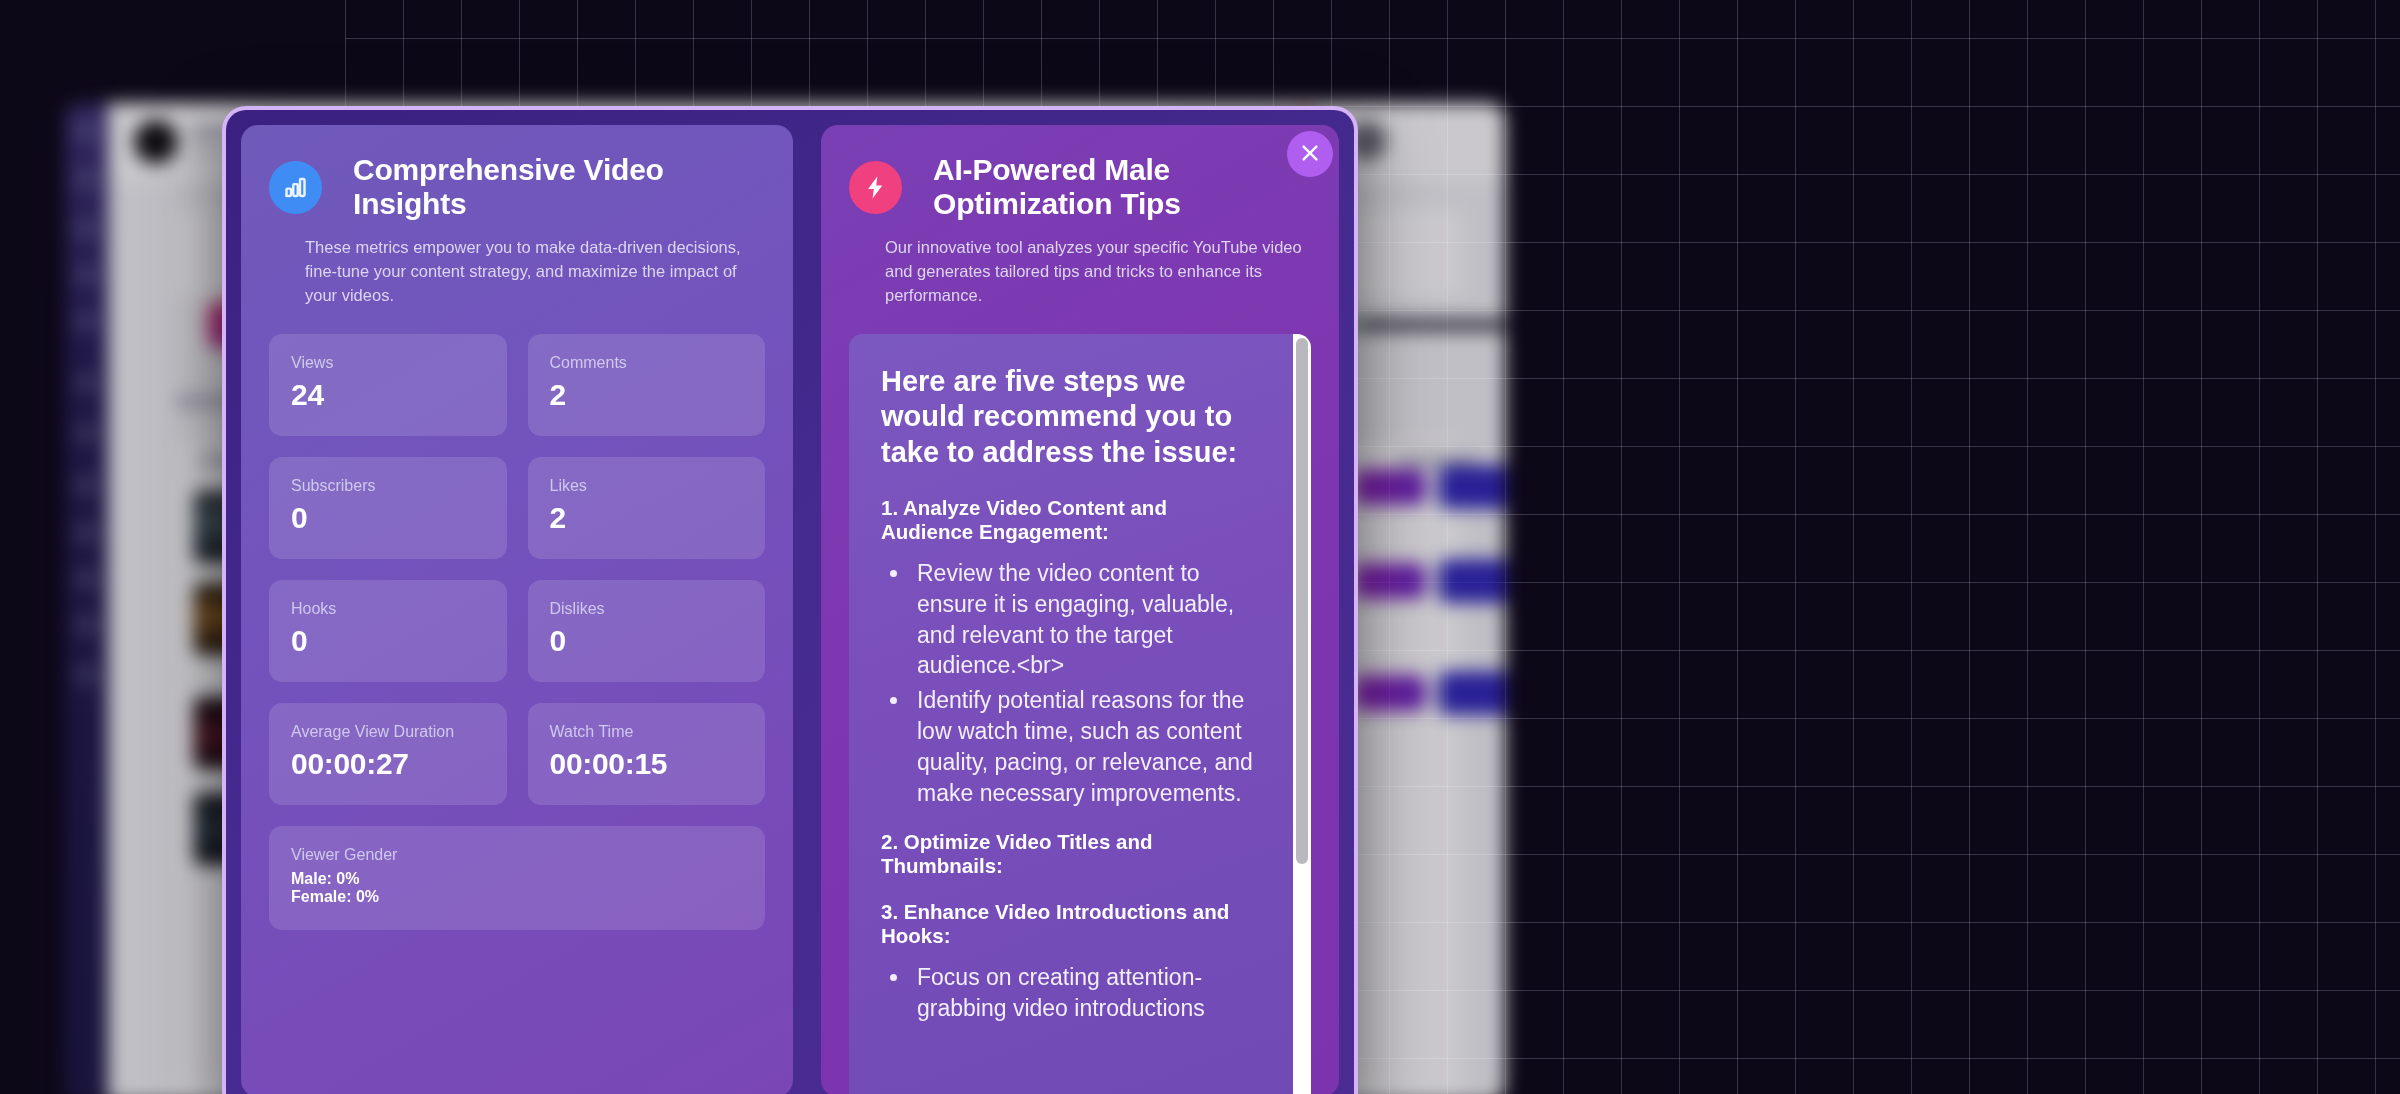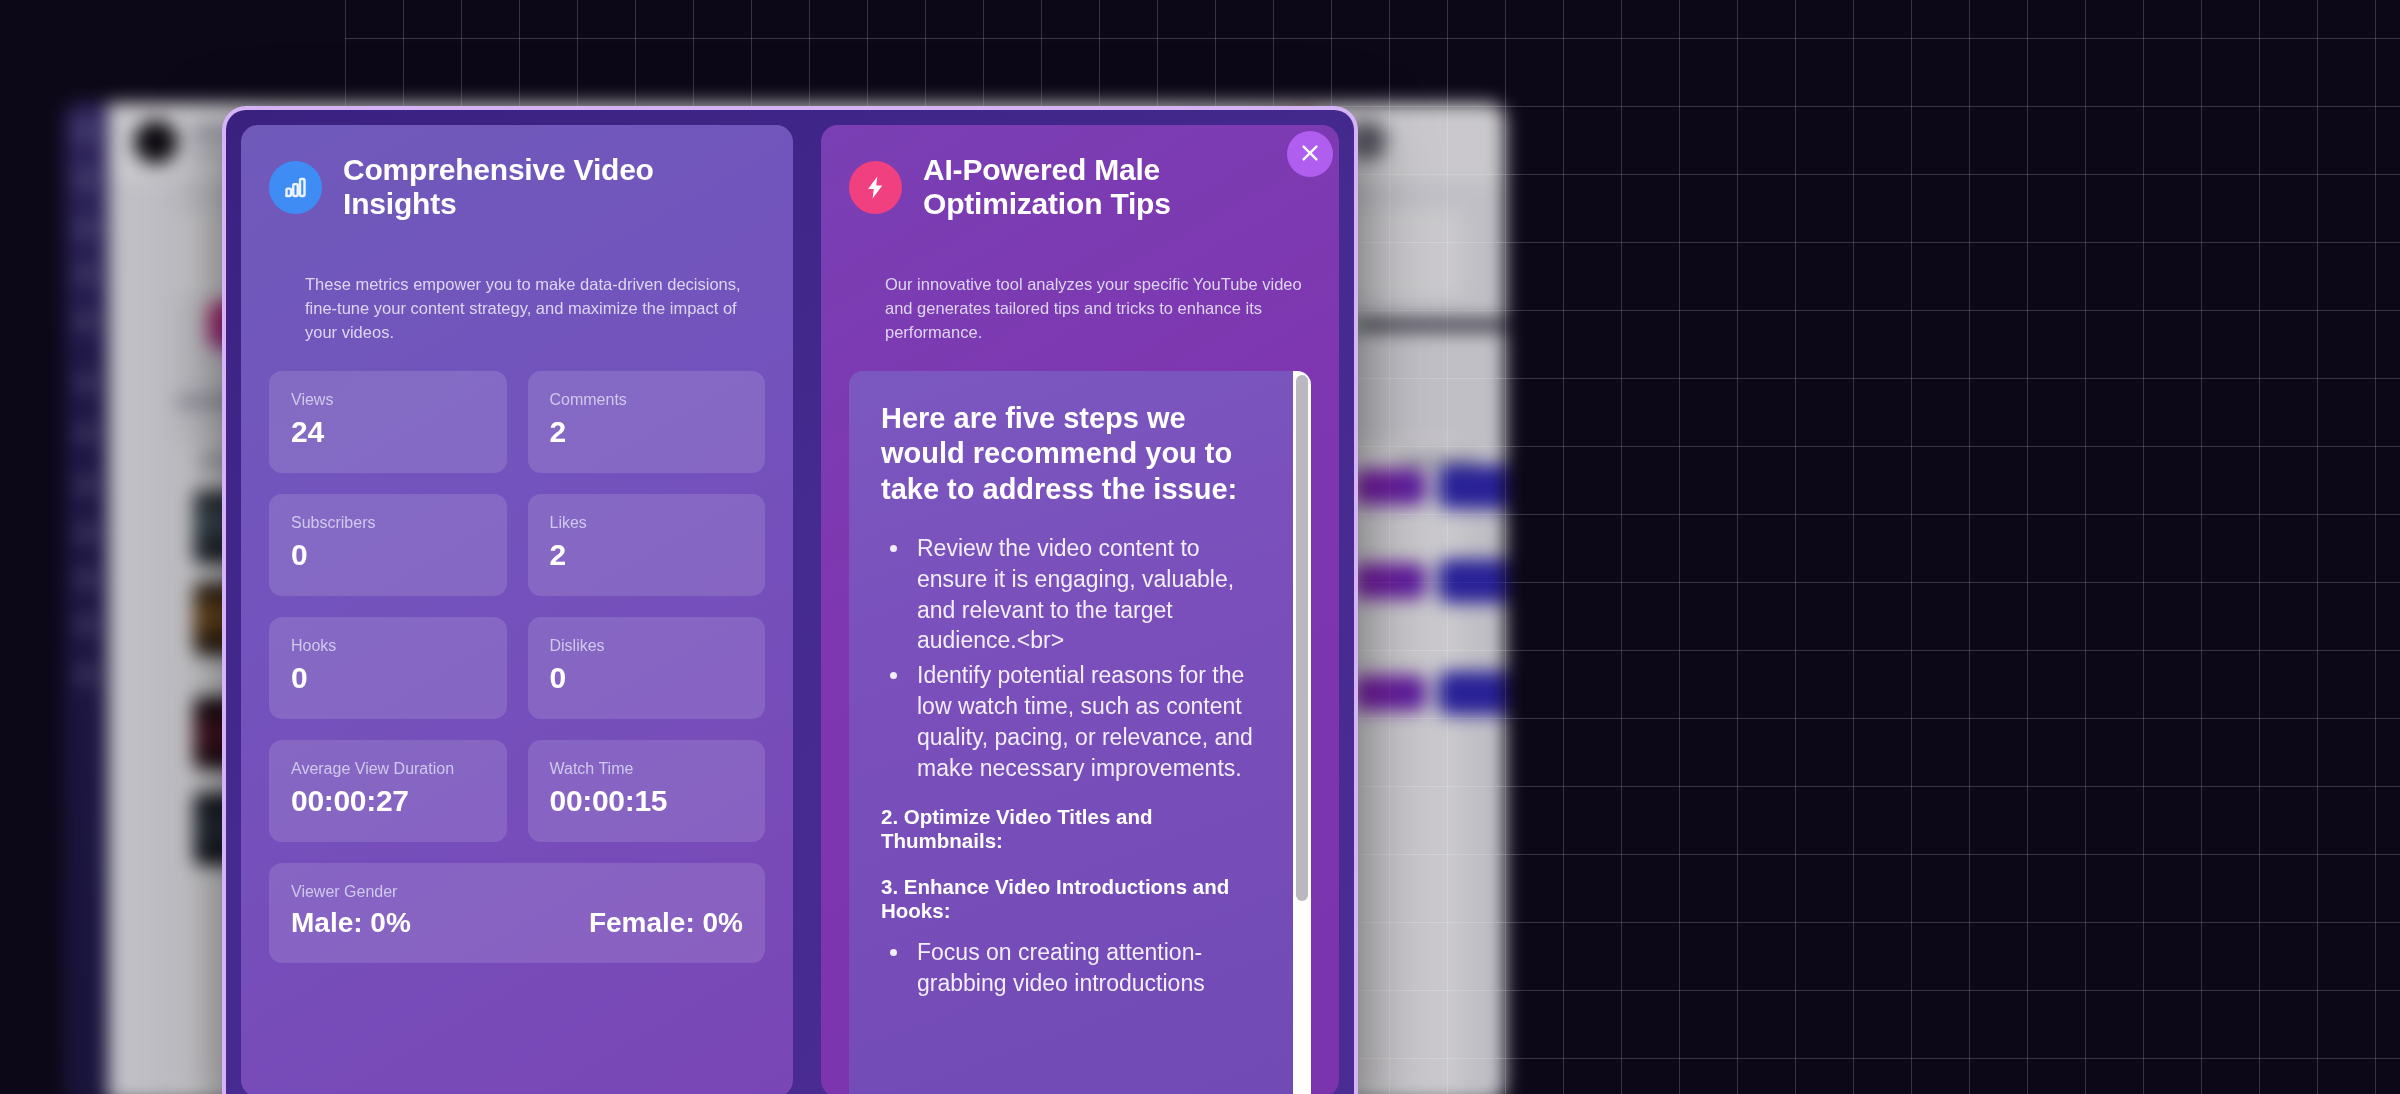--- a/index.html
+++ b/index.html
@@ -136,21 +136,21 @@
   }
   #panel-left{
     width:552px; flex:none;
     background:linear-gradient(150deg,#6f5aba 0%,#7353bd 40%,#7a46b6 100%);
   }
   #panel-right{
     flex:1;
     background:linear-gradient(150deg,#7a3fb4 0%,#7e37b0 40%,#7b33ae 100%);
   }
 
-  .panel-head{ display:flex; align-items:center; gap:21px; margin-bottom:52px; }
+  .panel-head{ display:flex; align-items:center; gap:31px; margin-bottom:15px; }
   .head-badge{
     width:53px; height:53px; border-radius:50%; flex:none;
     display:flex; align-items:center; justify-content:center;
   }
   #badge-insights{ background:#3f8cf5; }
   #badge-ai{ background:#f0407f; }
   .head-badge svg{ width:27px; height:27px; }
   .panel-title{
     font-size:30px; font-weight:bold; color:#ffffff; letter-spacing:-.2px;
   }
@@ -172,22 +172,22 @@
     min-height:98px;
   }
   .metric-label{
     font-size:16px; color:#cfc9ee; margin-bottom:6px; font-weight:500;
   }
   .metric-value{
     font-size:30px; font-weight:bold; color:#ffffff; letter-spacing:-.3px;
   }
   .metric-wide{ grid-column:1 / span 2; }
   .gender-row{
-    display:flex; justify-content:space-between; align-items:center;
-    font-size:28px; font-weight:bold; color:#ffffff;
+    display:flex; justify-content:space-between; 
+    font-size:16px; font-weight:bold; color:#ffffff;flex-direction:column;
   }
 
   
   #tips-box{
     background:linear-gradient(160deg,#7b58c0 0%,#7a4fbb 35%,#6f49b4 100%);
     border-radius:14px;
     margin-top:2px;
     height:840px;
     overflow:hidden;
     position:relative;
@@ -377,20 +377,21 @@
         <h2 class="panel-title">AI-Powered Male Optimization Tips</h2>
       </div>
 
       <p class="panel-desc">Our innovative tool analyzes your specific YouTube video and generates tailored tips and tricks to enhance its performance.</p>
 
       <div id="tips-box">
         <div id="tips-scroll">
 
           <h3 class="tips-h1">Here are five steps we would recommend you to take to address the issue:</h3>
 
+          <h4 class="tips-h2">1. Analyze Video Content and Audience Engagement:</h4>
           <ul class="tips-ul">
             <li>Review the video content to ensure it is engaging, valuable, and relevant to the target audience.&lt;br&gt;</li>
             <li>Identify potential reasons for the low watch time, such as content quality, pacing, or relevance, and make necessary improvements.</li>
           </ul>
 
           <h4 class="tips-h2">2. Optimize Video Titles and Thumbnails:</h4>
 
           <h4 class="tips-h2">3. Enhance Video Introductions and Hooks:</h4>
           <ul class="tips-ul">
             <li>Focus on creating attention-grabbing video introductions</li>

